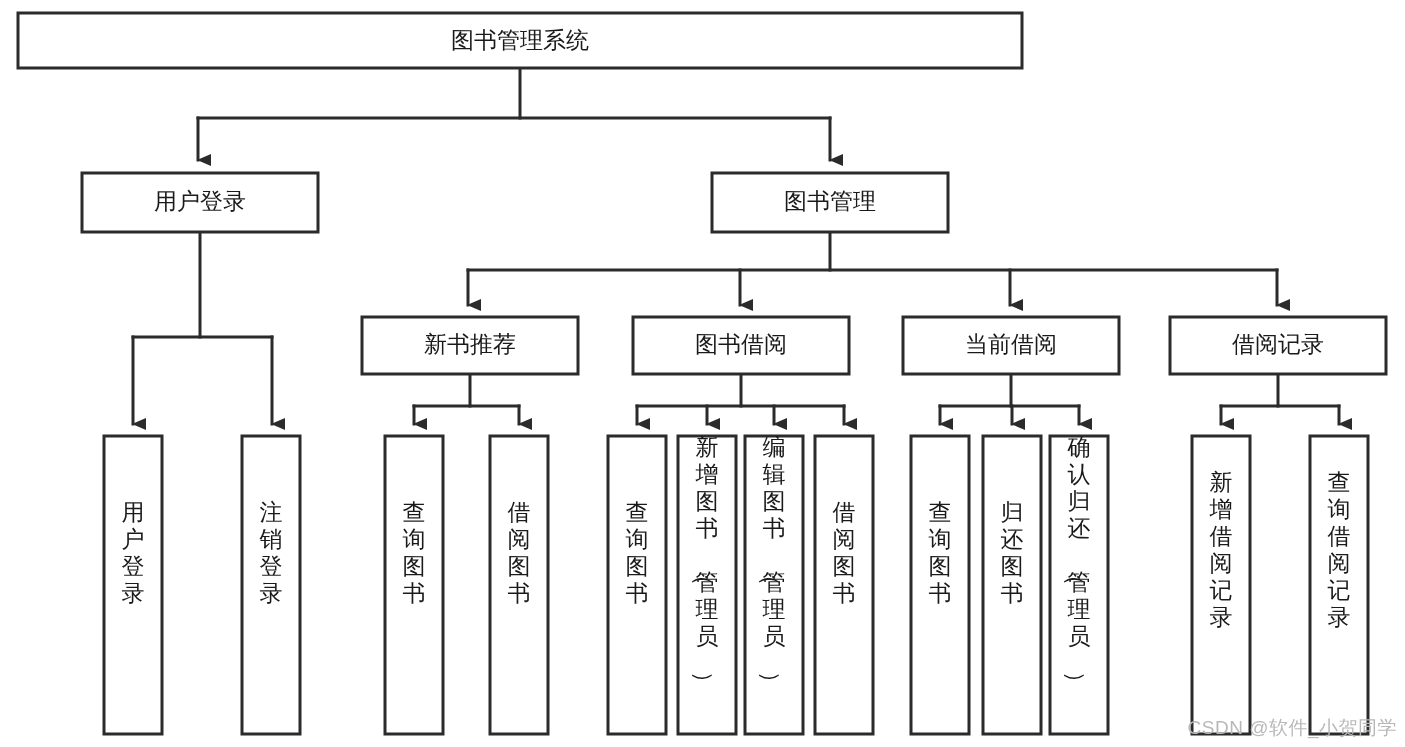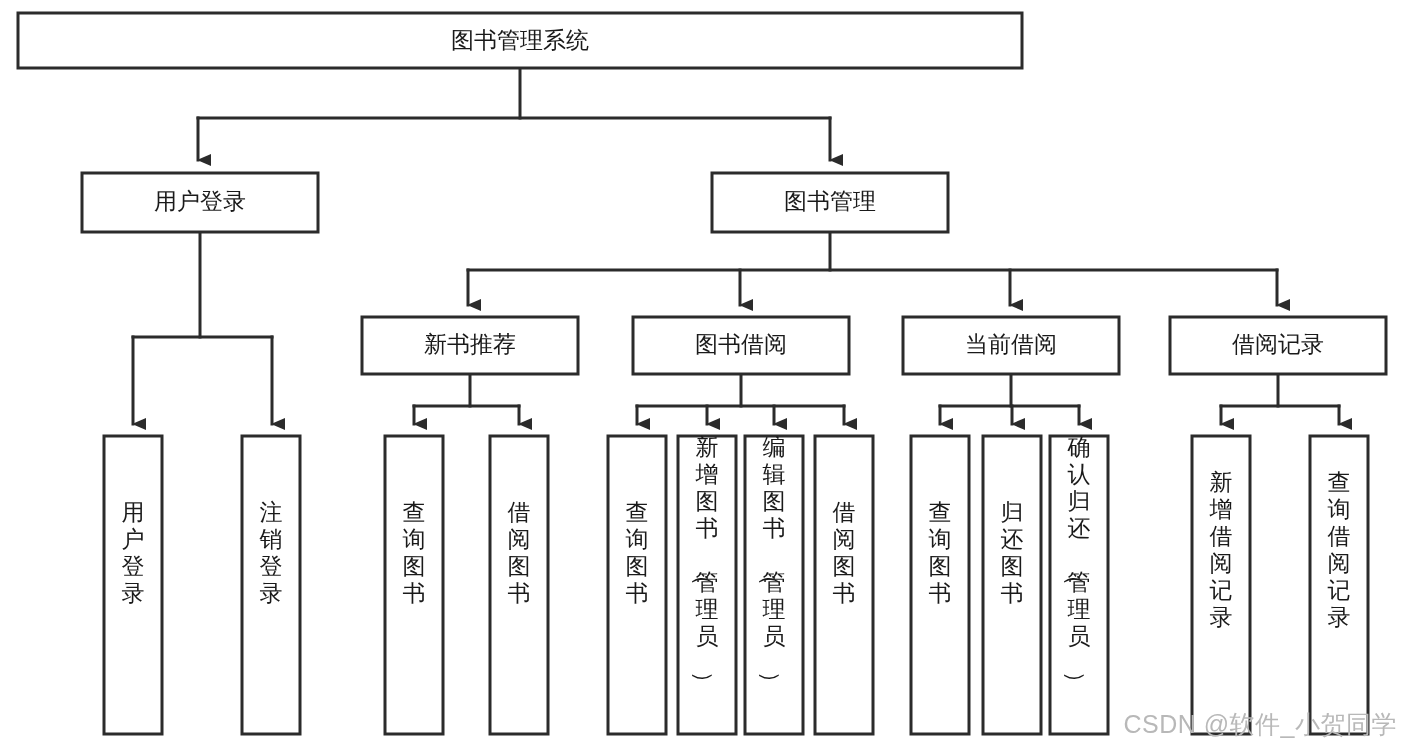--- a/index.html
+++ b/index.html
@@ -47,21 +47,21 @@
   }
   .arrow-head {
     fill: #2b2b2b;
     stroke: none;
   }
   .watermark {
     position: absolute;
     right: 8px;
     bottom: 6px;
     font-family: "Liberation Sans", "DejaVu Sans", sans-serif;
-    font-size: 25px;
+    font-size: 19px;
     color: #b8b8b8;
     white-space: nowrap;
     letter-spacing: 0.5px;
     pointer-events: none;
   }
 </style>
 </head>
 <body>
 
 <svg id="diagram" viewBox="0 0 1405 747">

